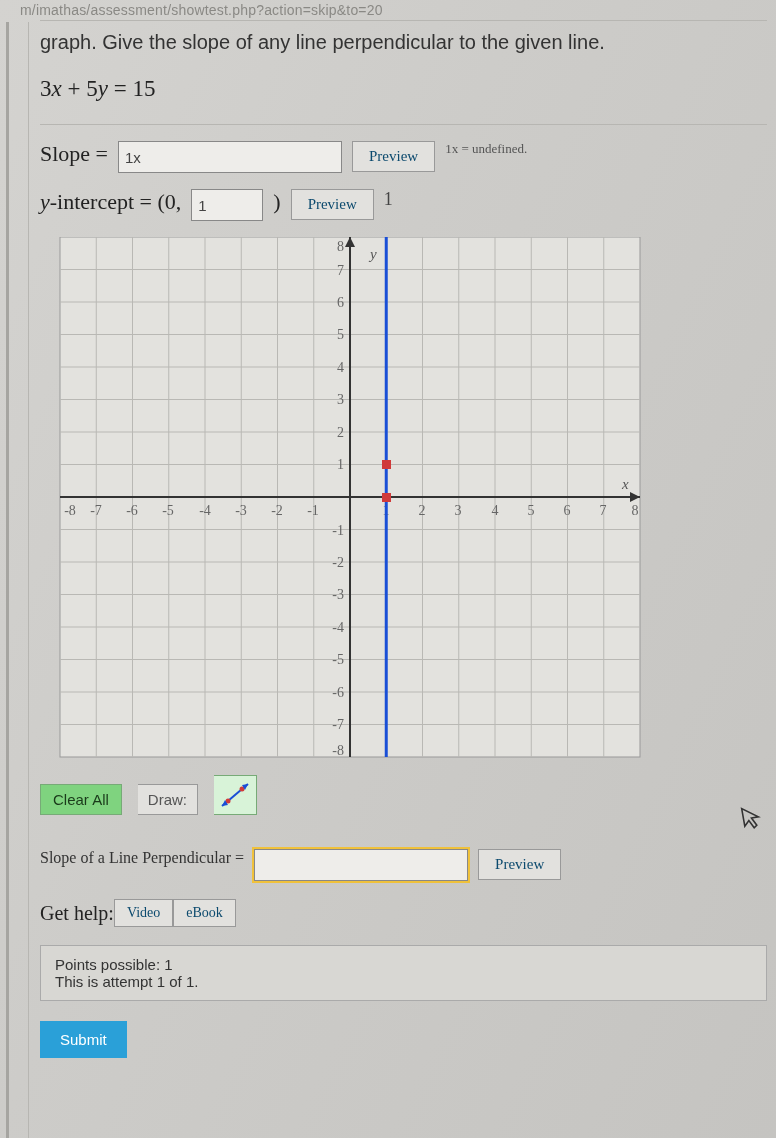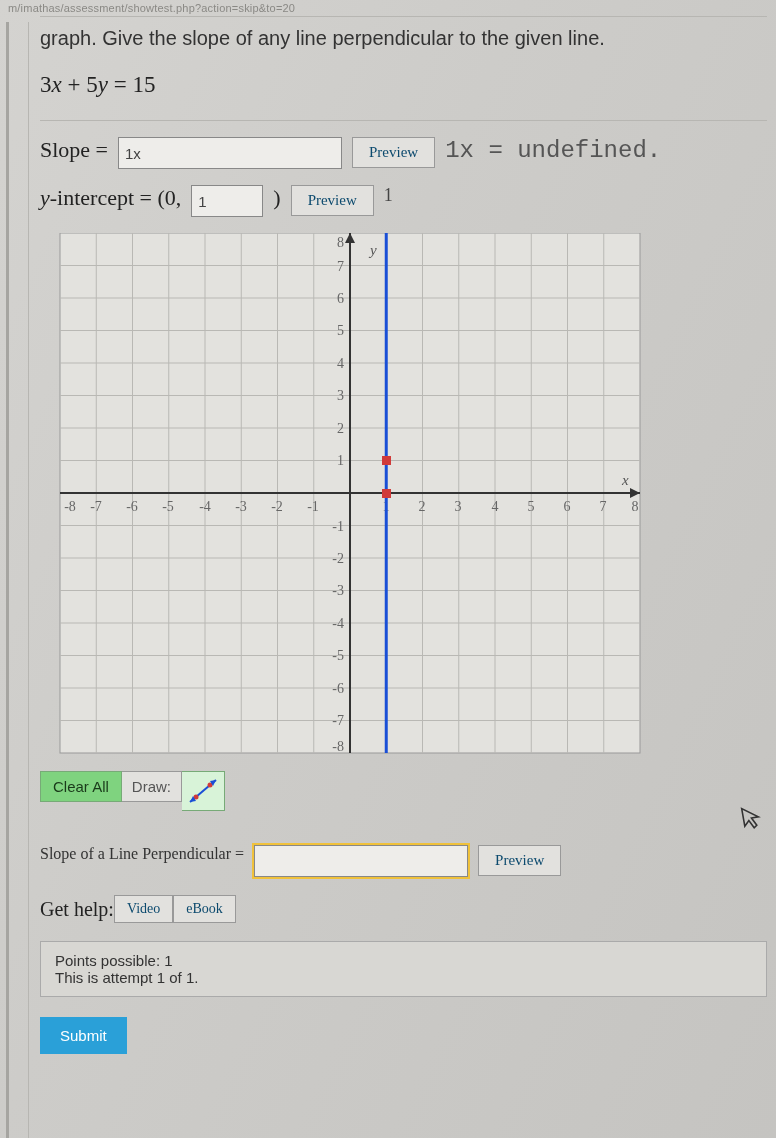--- a/index.html
+++ b/index.html
@@ -1,35 +1,35 @@
 <!DOCTYPE html>
 <html><head>
 <meta charset="utf-8">
 <style>
 html,body{margin:0;padding:0;font-family:Arial,Helvetica,sans-serif;background:#c8c8c5;color:#222}
 .page{width:776px;min-height:1138px;background:linear-gradient(115deg,#d4d3d0 0%,#cdccc9 40%,#c5c4c1 100%);position:relative;overflow:hidden}
-.url-bar{font-size:11px;color:#8a8985;padding:2px 0 2px 8px;letter-spacing:.2px}
+.url-bar{font-size:14px;color:#8a8985;padding:2px 0 2px 20px;letter-spacing:.2px}
 .left-rule{position:absolute;left:6px;top:22px;bottom:0;width:3px;background:#a6a5a1}
 .left-rule2{position:absolute;left:28px;top:22px;bottom:0;width:1px;background:#b7b6b2}
 .content{margin-left:40px;padding:0 9px 30px 0}
 .prompt{font-size:20px;color:#333;border-top:1px solid #b7b6b2;padding:10px 0 18px 0}
 .eq{font-family:"Times New Roman",serif;font-size:23px;padding:4px 0 22px 0;border-bottom:1px solid #b7b6b2}
 .block{padding:16px 0 0 0}
 .row{display:flex;align-items:flex-start;gap:10px;font-family:"Times New Roman",serif;font-size:22px;margin-bottom:16px;flex-wrap:wrap}
 .txt-in{font-family:Arial;font-size:15px;height:26px;border:1px solid #888;background:#eeedea;padding:2px 6px;color:#444}
 .txt-in.w1{width:210px}
 .txt-in.w2{width:58px}
 .txt-in.w3{width:200px;box-shadow:0 0 0 2px rgba(255,190,0,.7)}
 .btn{font-family:Liberation Serif, serif;font-size:15px;border:1px solid #999;background:#e2e1de;color:#0c4a6e;padding:6px 16px;display:inline-flex;align-items:center}
 .btn-sm{padding:5px 12px;font-size:14px}
 .feedback{color:#444;font-size:18px}
-.readout{font-family:Liberation Mono, monospace;font-size:24px;color:#555}
+.readout{font-family:Liberation Serif, serif;font-size:13px;color:#555}
 .graph-wrap{margin:4px 0 10px 0;position:relative}
 svg.graph{display:block}
-.tool-row{display:flex;align-items:flex-start;gap:0;margin-top:-2px}
+.tool-row{display:flex;align-items:flex-end;gap:16px;margin-top:-2px}
 .tool-btn{font-size:15px;border:1px solid #7a7;background:#7fd37f;color:#1a3a1a;padding:6px 12px;display:inline-flex;align-items:center}
 .tool-label{font-size:15px;border:1px solid #999;background:#e2e1de;color:#555;padding:6px 10px;display:inline-flex;align-items:center;border-left:none}
 .tool-icon{width:42px;height:38px;border:1px solid #7a7;background:#d8f3d8;display:inline-flex;align-items:center;justify-content:center;border-left:none}
 .section-label{font-family:"Times New Roman",serif;font-size:16px;color:#333}
 .help-row{display:flex;align-items:center;font-family:"Times New Roman",serif;font-size:20px;margin:18px 0}
 .info-box{border:1px solid #aaa;background:#d8d7d3;padding:10px 14px;margin-top:6px;font-size:15px;color:#333}
 .submit{display:inline-block;background:#2aa0d8;color:#fff;font-size:15px;padding:10px 20px;border:none;margin-top:20px}
 .cursor{position:absolute;right:14px;top:805px;font-size:22px;color:#333;transform:rotate(-10deg)}
 </style>
 </head>

